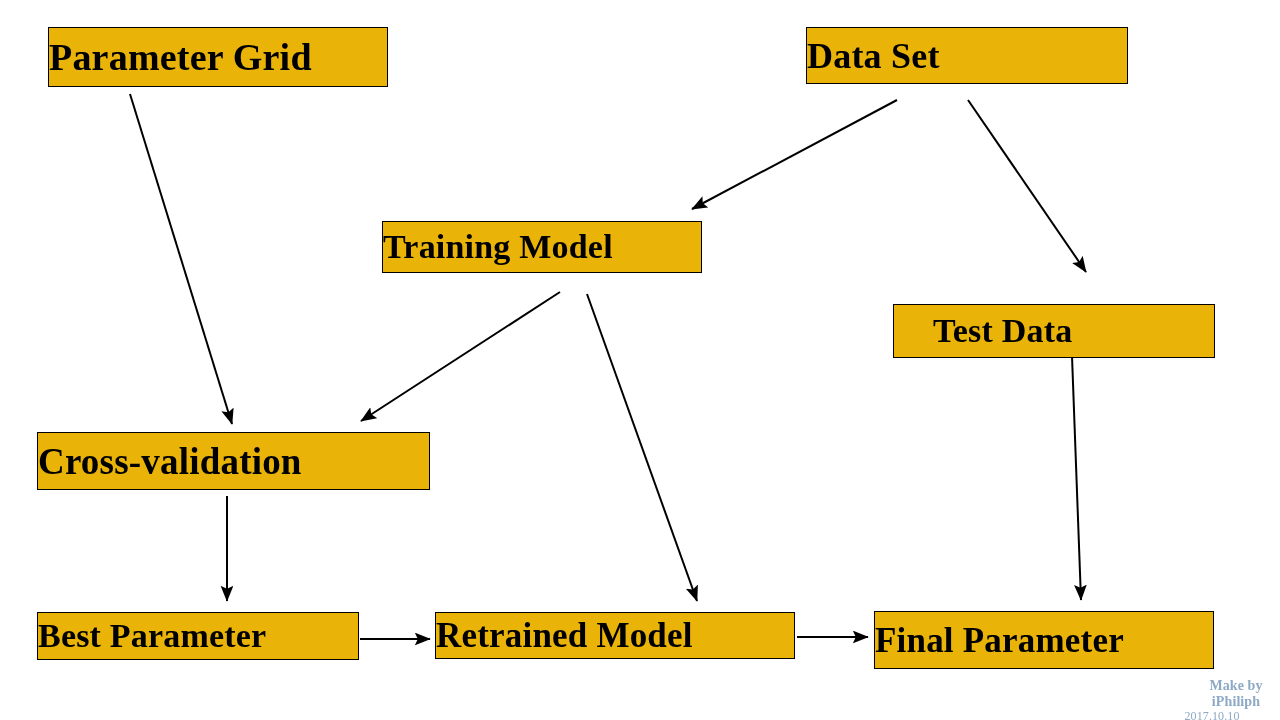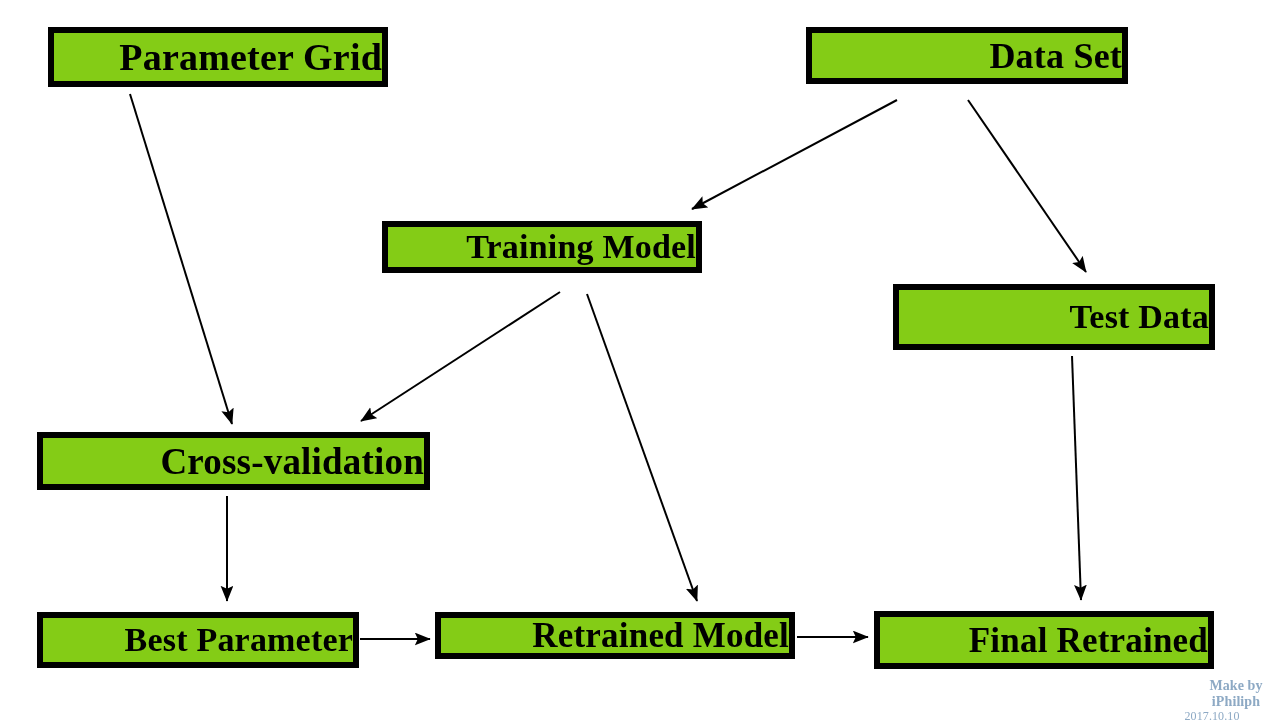--- a/index.html
+++ b/index.html
@@ -12,25 +12,25 @@
     position: relative;
     width: 1280px;
     height: 720px;
     background: #ffffff;
     overflow: hidden;
     font-family: "Liberation Serif", "DejaVu Serif", serif;
   }
   .node {
     position: absolute;
     box-sizing: border-box;
-    border: 6px solid #0ea5e9;
-    background: #84cc16;
+    border: 1px solid #0ea5e9;
+    background: #eab308;
     display: flex;
     align-items: center;
-    justify-content: flex-end;
+    justify-content: flex-start;
     z-index: 2;
   }
   .node-label {
     font-weight: bold;
     color: #000000;
     white-space: nowrap;
     line-height: 1;
     letter-spacing: 0.2px;
   }
   #edges {
@@ -82,40 +82,40 @@
         <line x1="1072" y1="356" x2="1081" y2="600" stroke="#000000" stroke-width="2" marker-end="url(#arrowhead)"></line>
         <line x1="360" y1="639" x2="430" y2="639" stroke="#000000" stroke-width="2" marker-end="url(#arrowhead)"></line>
         <line x1="797" y1="637" x2="868" y2="637" stroke="#000000" stroke-width="2" marker-end="url(#arrowhead)"></line>
       </g>
   </svg>
 
   <div id="node-layer">
       <div class="node" style="left: 48px; top: 27px; width: 340px; height: 60px; border-color: rgb(0, 0, 0);">
         <span class="node-label" style="font-size: 38px; color: rgb(0, 0, 0);">Parameter Grid</span>
       </div>
-      <div class="node" style="left: 806px; top: 27px; width: 322px; height: 57px; border-color: rgb(0, 0, 0); padding-left: 36px;">
+      <div class="node" style="left: 806px; top: 27px; width: 322px; height: 57px; border-color: rgb(0, 0, 0);">
         <span class="node-label" style="font-size: 36px; color: rgb(0, 0, 0);">Data Set</span>
       </div>
       <div class="node" style="left: 382px; top: 221px; width: 320px; height: 52px; border-color: rgb(0, 0, 0);">
         <span class="node-label" style="font-size: 34px; color: rgb(0, 0, 0);">Training Model</span>
       </div>
-      <div class="node" style="left: 893px; top: 284px; width: 322px; height: 66px; border-color: rgb(0, 0, 0);">
+      <div class="node" style="left: 893px; top: 304px; width: 322px; height: 54px; border-color: rgb(0, 0, 0); padding-left: 39px;">
         <span class="node-label" style="font-size: 34px; color: rgb(0, 0, 0);">Test Data</span>
       </div>
       <div class="node" style="left: 37px; top: 432px; width: 393px; height: 58px; border-color: rgb(0, 0, 0);">
         <span class="node-label" style="font-size: 37px; color: rgb(0, 0, 0);">Cross-validation</span>
       </div>
-      <div class="node" style="left: 37px; top: 612px; width: 322px; height: 56px; border-color: rgb(0, 0, 0);">
+      <div class="node" style="left: 37px; top: 612px; width: 322px; height: 48px; border-color: rgb(0, 0, 0);">
         <span class="node-label" style="font-size: 34px; color: rgb(0, 0, 0);">Best Parameter</span>
       </div>
       <div class="node" style="left: 435px; top: 612px; width: 360px; height: 47px; border-color: rgb(0, 0, 0);">
         <span class="node-label" style="font-size: 35px; color: rgb(0, 0, 0);">Retrained Model</span>
       </div>
       <div class="node" style="left: 874px; top: 611px; width: 340px; height: 58px; border-color: rgb(0, 0, 0);">
-        <span class="node-label" style="font-size: 35px; color: rgb(0, 0, 0);">Final Retrained</span>
+        <span class="node-label" style="font-size: 35px; color: rgb(0, 0, 0);">Final Parameter</span>
       </div>
     </div>
 
   <div class="watermark" style="left: 1152px; top: 678px; width: 120px; color: rgb(141, 169, 196);">
     <div class="wm-line1">Make by iPhiliph</div>
     <div class="wm-line2">2017.10.10</div>
   </div>
 
 </div>
 

